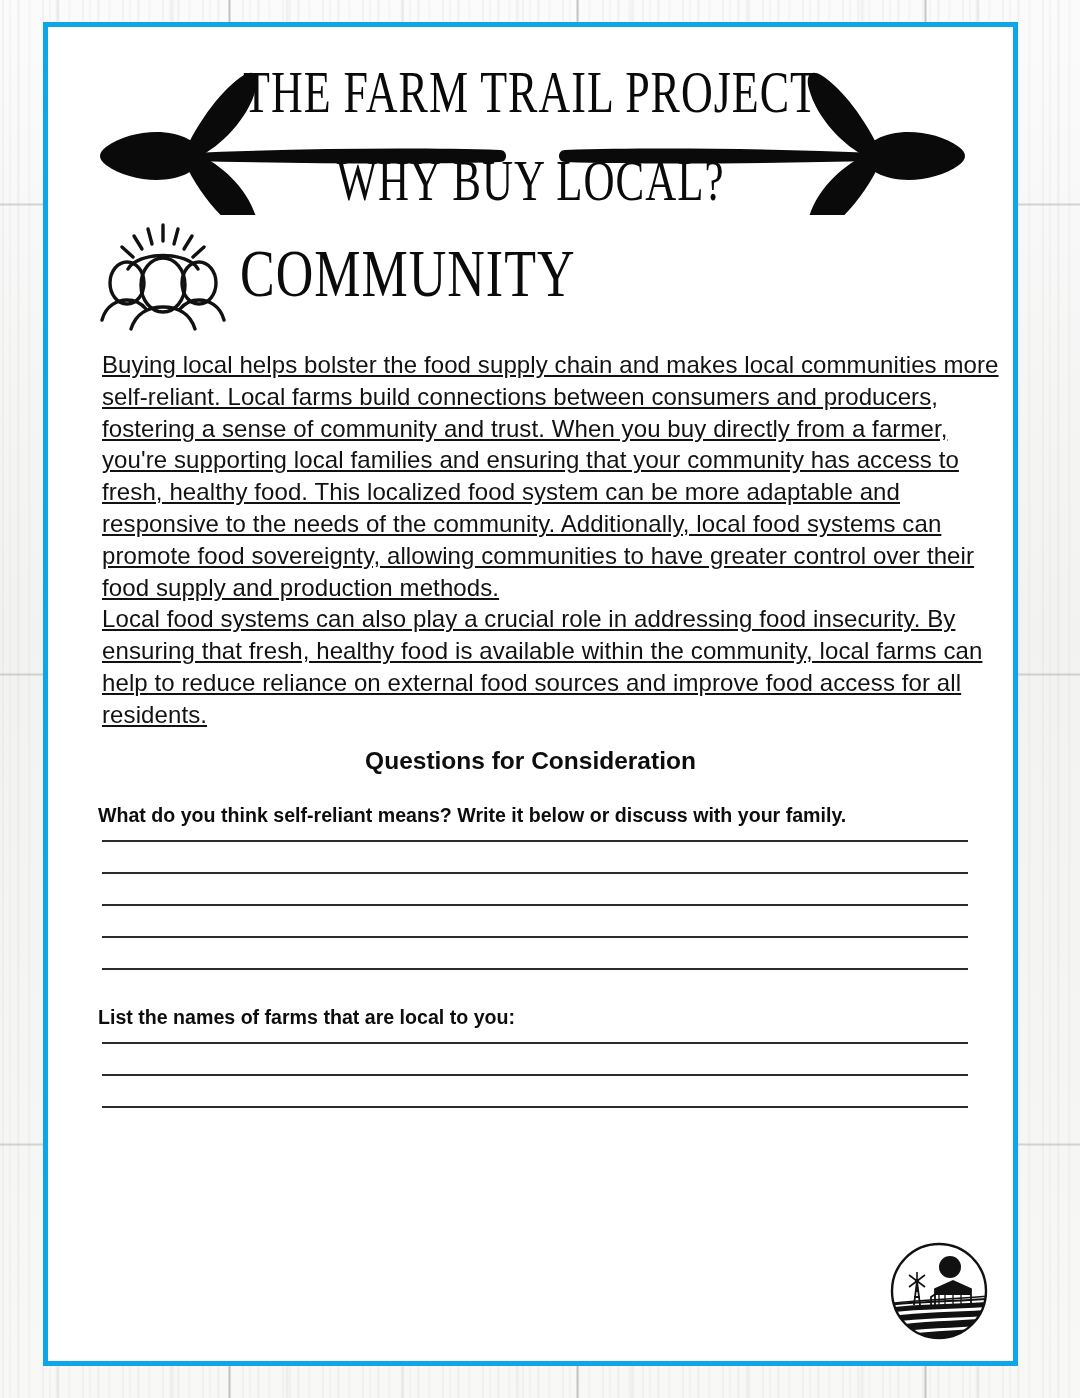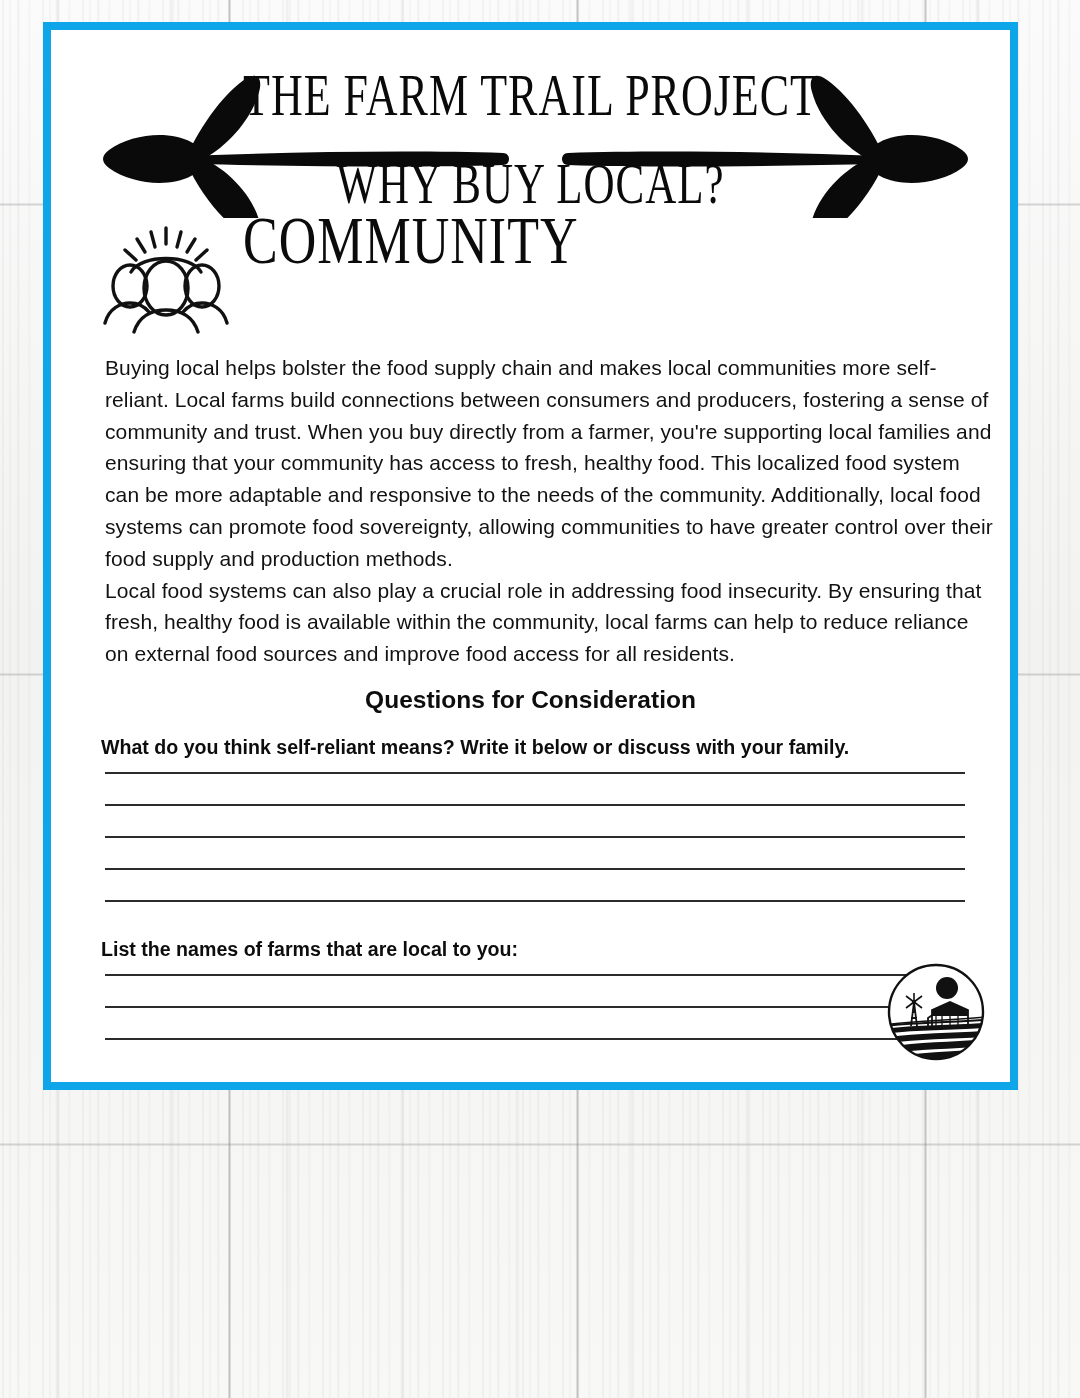--- a/index.html
+++ b/index.html
@@ -61,23 +61,23 @@
         rgba(120,120,120,0.00) 470px),
       linear-gradient(180deg, #fbfbfb 0%, #f2f2f1 45%, #f8f8f7 100%);
   }
 
   
   #page-sheet {
     position: absolute;
     left: 43px;
     top: 22px;
     width: 975px;
-    height: 1068px;
+    height: 1344px;
     background: #ffffff;
-    border: 8px solid #0ea5e9;
+    border: 5px solid #0ea5e9;
     box-sizing: border-box;
   }
 
   
   .header-banner {
     position: relative;
     height: 180px;
     margin-top: 8px;
   }
   .header-banner svg { display: block; }
@@ -101,53 +101,55 @@
     margin-top: 36px;
   }
   .title-line-2 {
     font-size: 43px;
     margin-top: 44px;
   }
 
   
   .section-heading-row {
     display: flex;
+    align-items: center;
     gap: 14px;
     margin: 6px 0 0 52px;
   }
   .community-icon { flex: 0 0 auto; }
   .section-title {
     font-family: "Liberation Serif", serif;
     font-size: 52px;
     letter-spacing: 1px;
     color: #0b0b0b;
     transform: scaleY(1.3);
     line-height: 1;
     padding-bottom: 4px;
   }
 
   
   .body-copy {
     margin: 18px 14px 0 54px;
-    font-size: 21px;
+    font-size: 24px;
     line-height: 31.8px;
     color: #121212;
     letter-spacing: 0.1px;
+    text-decoration: underline;
   }
   .body-copy p { margin: 0; }
 
   
   .questions-heading {
     text-align: center;
     font-size: 24.5px;
     font-weight: bold;
     color: #0d0d0d;
     margin: 16px 0 0 0;
   }
-  .question-block { margin-top: 18px; }
+  .question-block { margin-top: 25px; }
   .question-text {
     margin: 0 30px 0 50px;
     font-size: 19.6px;
     font-weight: bold;
     line-height: 30px;
     color: #0d0d0d;
   }
   .answer-lines { margin-top: 10px; }
   .answer-line {
     height: 2px;

